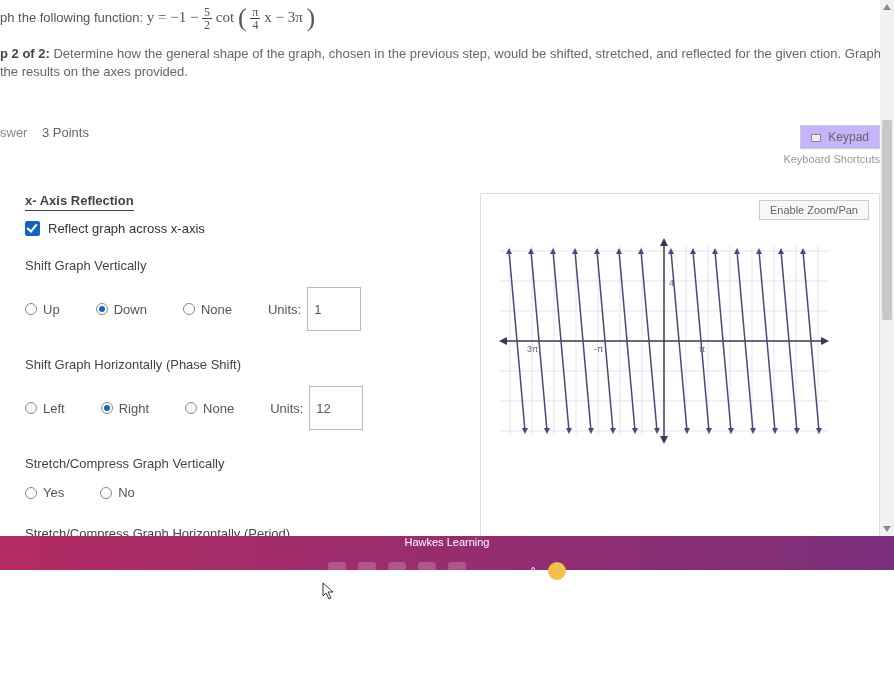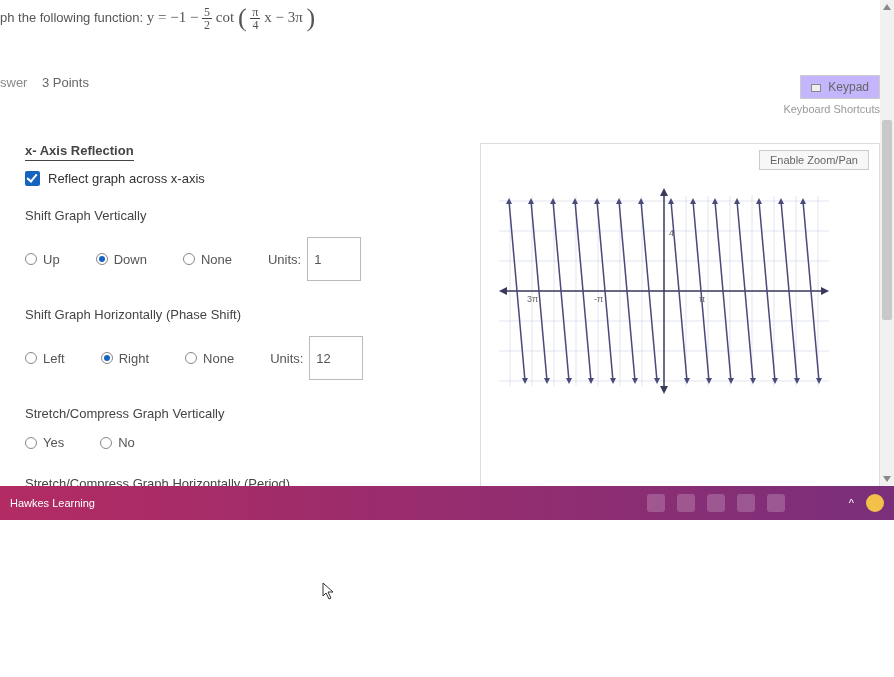--- a/index.html
+++ b/index.html
@@ -192,20 +192,21 @@
     left:0; right:0; bottom:0;
     height: 34px;
     background: linear-gradient(90deg,#b32b63,#7a2f7a);
     display:flex;
     align-items:center;
     padding: 0 10px;
     gap: 14px;
     color:#fff;
     font-size:11px;
     justify-content: space-between;
+    flex-direction: column;
   }
   .footer-bar .left { display:flex; align-items:center; gap:16px;}
   .footer-bar .right { display:flex; align-items:center; gap:12px;}
   .tb-icon {
     width:18px;height:18px;
     background:#fff3;
     border-radius:3px;
   }
   .scrollbar {
     position:absolute;
@@ -254,20 +255,23 @@
         </span>
         <span>cot</span>
         <span class="paren-big">(</span>
         <span class="frac">
           <span class="num">π</span>
           <span class="den">4</span>
         </span>
         <span>x − 3π</span>
         <span class="paren-big">)</span>
       </span>
+    </div>
+    <div class="step">
+      <b>p 2 of 2:</b><span> Determine how the general shape of the graph, chosen in the previous step, would be shifted, stretched, and reflected for the given ction. Graph the results on the axes provided.</span>
     </div>
   </div>
 
   <div class="answer-row">
     <div class="answer-left">
       <span>swer</span>
       &nbsp;&nbsp;
       <span class="pts">3 Points</span>
     </div>
     <div class="answer-right">

